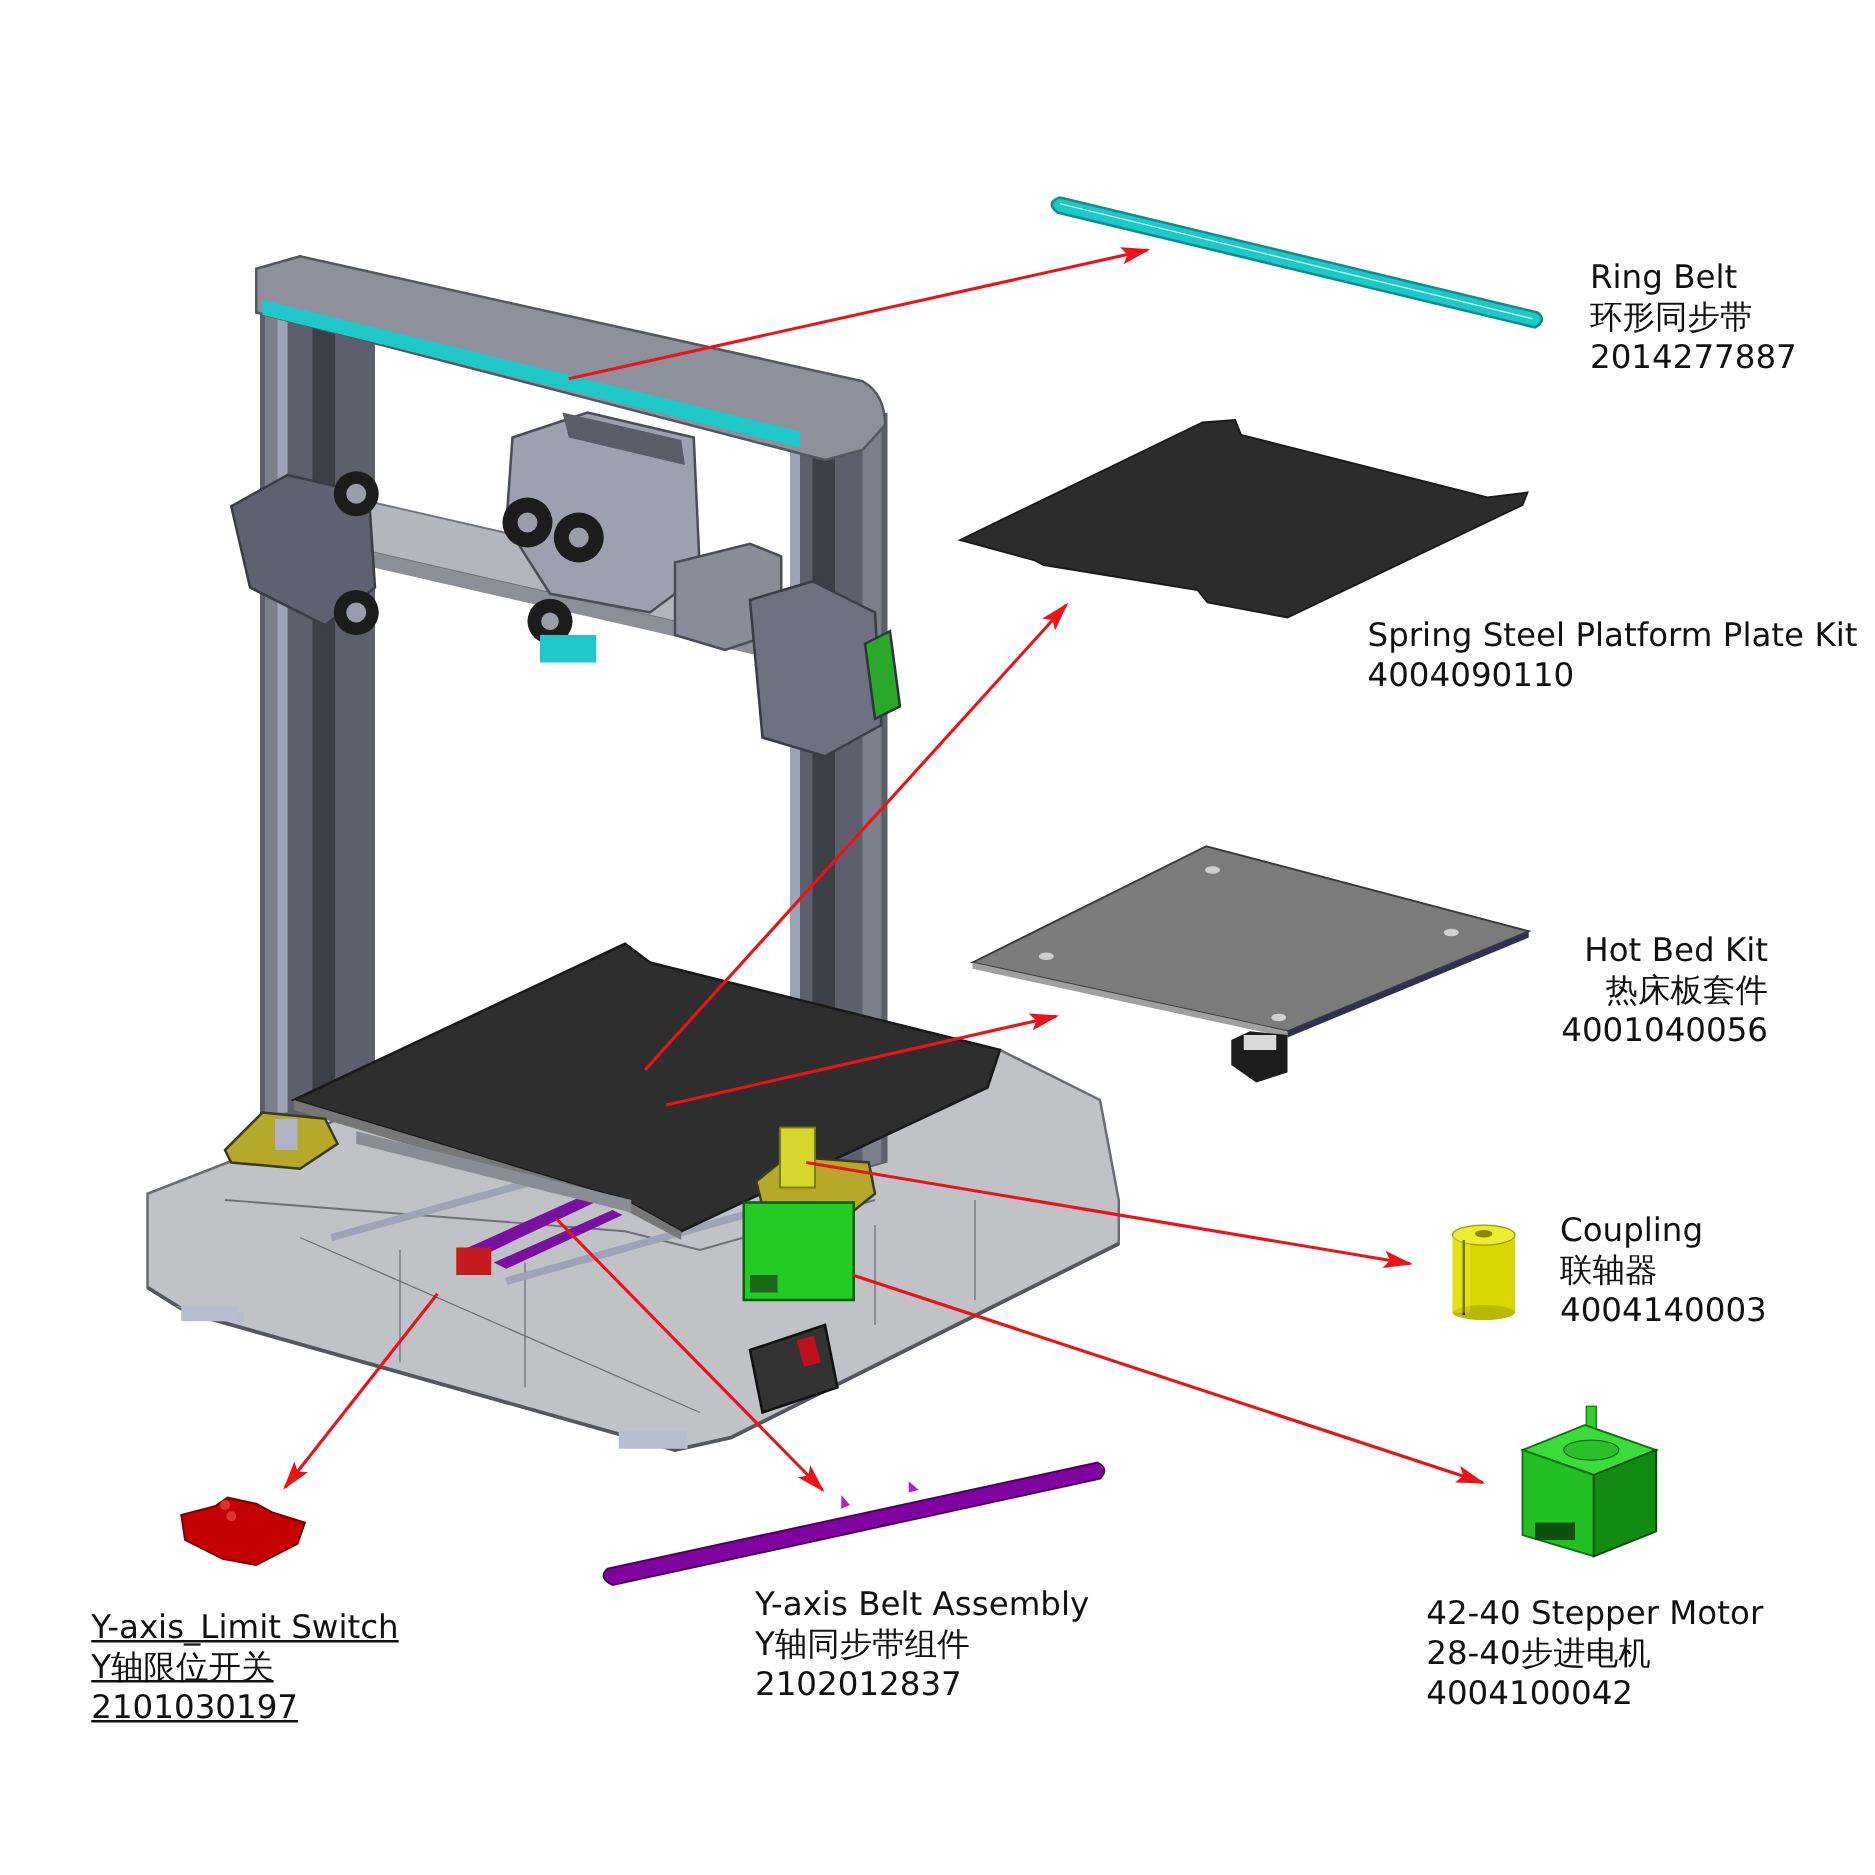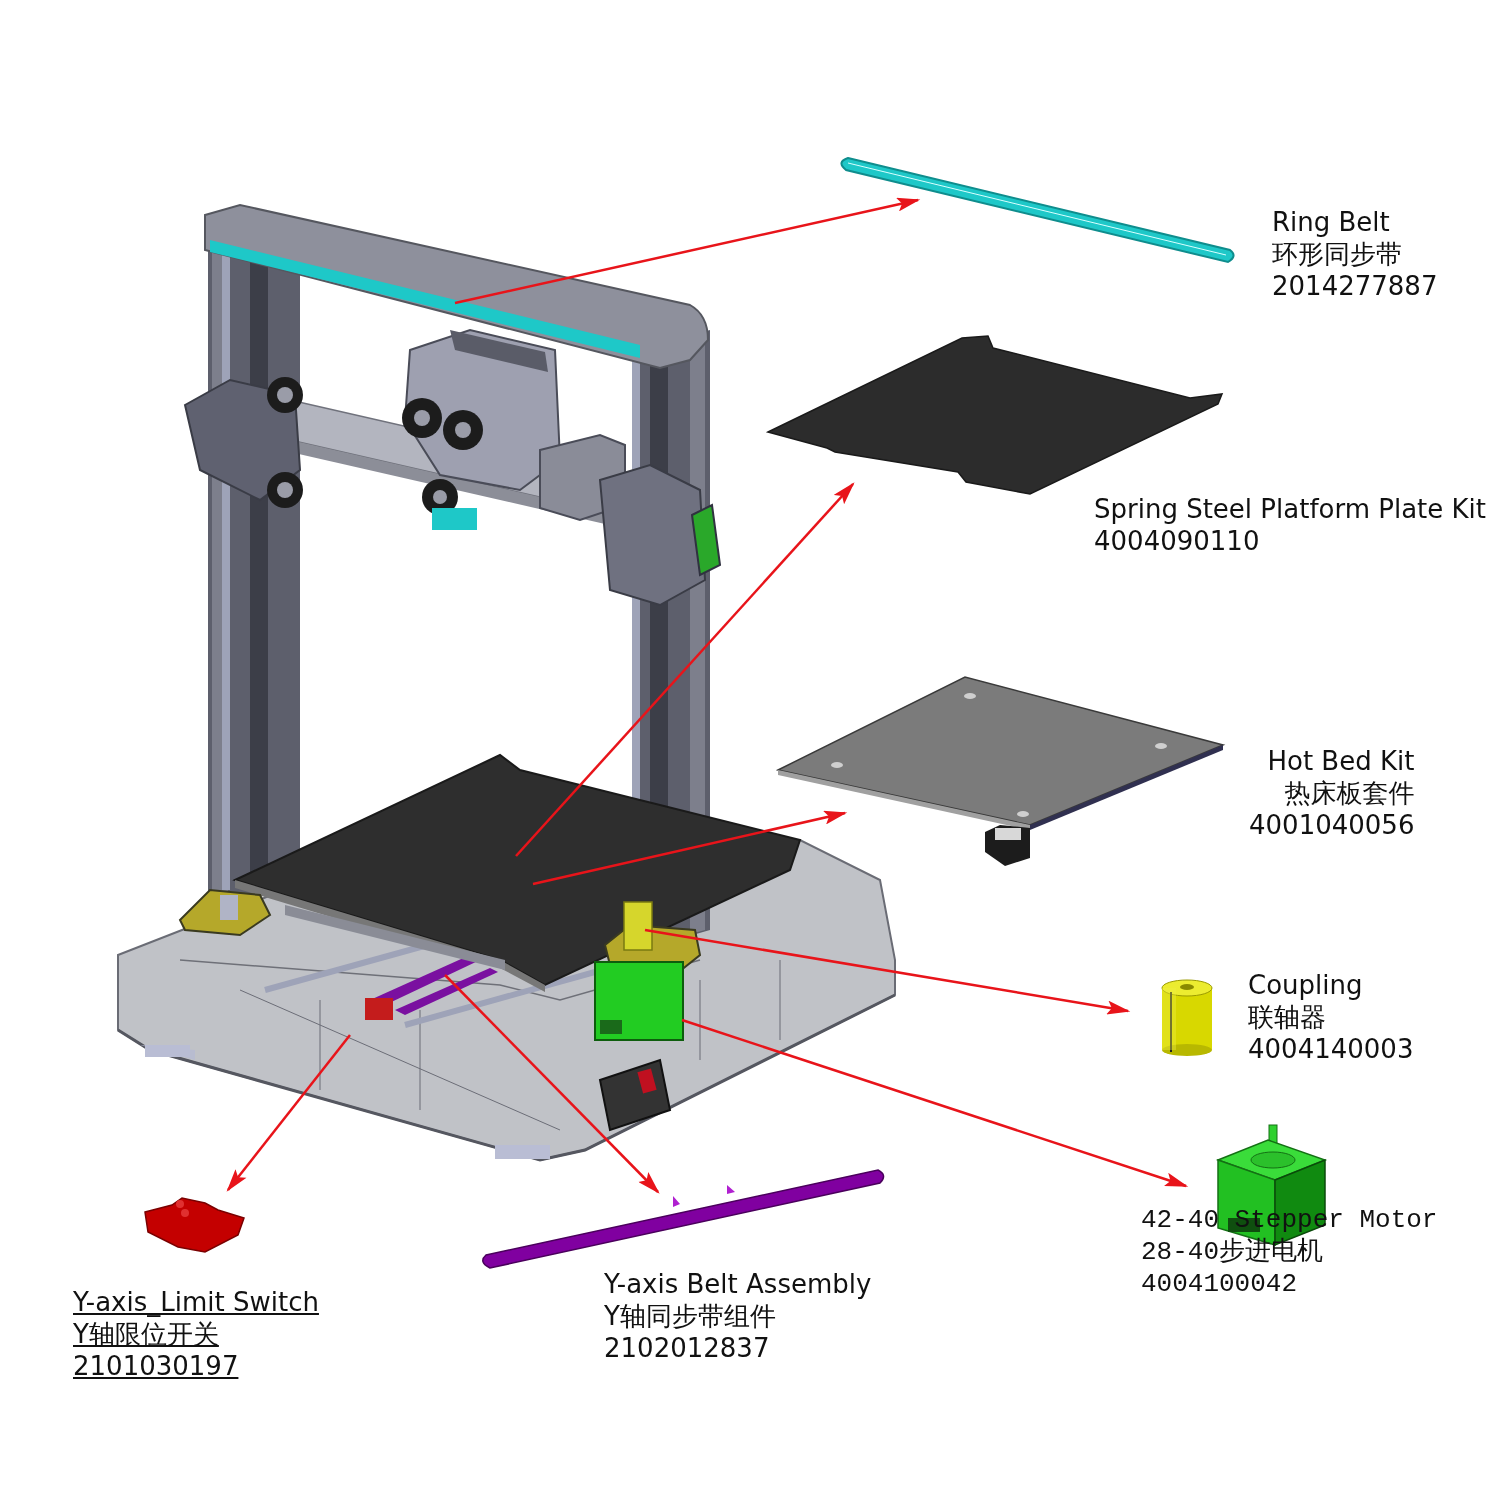--- a/index.html
+++ b/index.html
@@ -186,21 +186,21 @@
   <span>热床板套件</span>
   <span>4001040056</span>
 </div>
 
 <div class="label" style="left:1248px; top:969px;">
   <span>Coupling</span>
   <span>联轴器</span>
   <span>4004140003</span>
 </div>
 
-<div class="label" style="left:1141px; top:1204px;font-family:Liberation Mono, monospace;">
+<div class="label" style="left:1141px; top:1275px;">
   <span>42-40 Stepper Motor</span>
   <span>28-40步进电机</span>
   <span>4004100042</span>
 </div>
 
 <div class="label" style="left:73px; top:1286px;text-decoration:underline;">
   <span>Y-axis_Limit Switch</span>
   <span>Y轴限位开关</span>
   <span>2101030197</span>
 </div>

